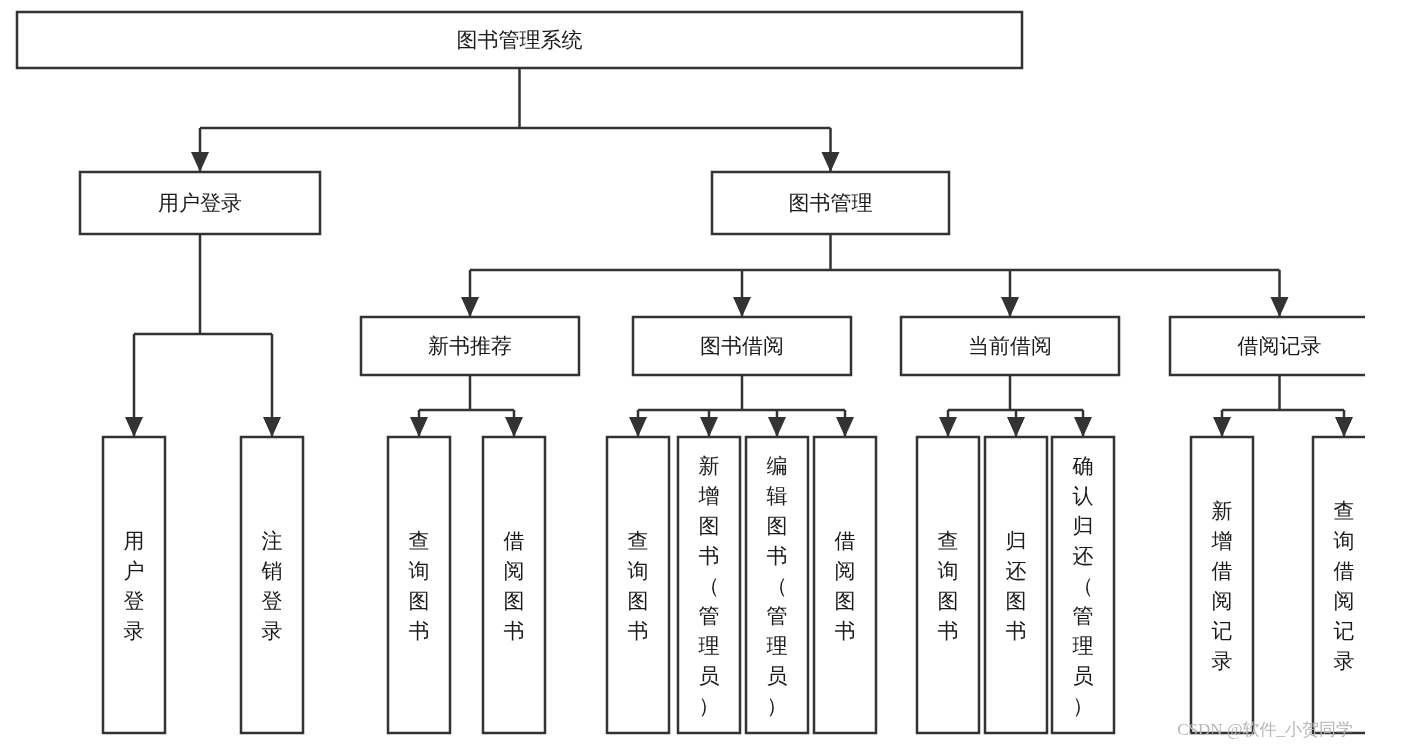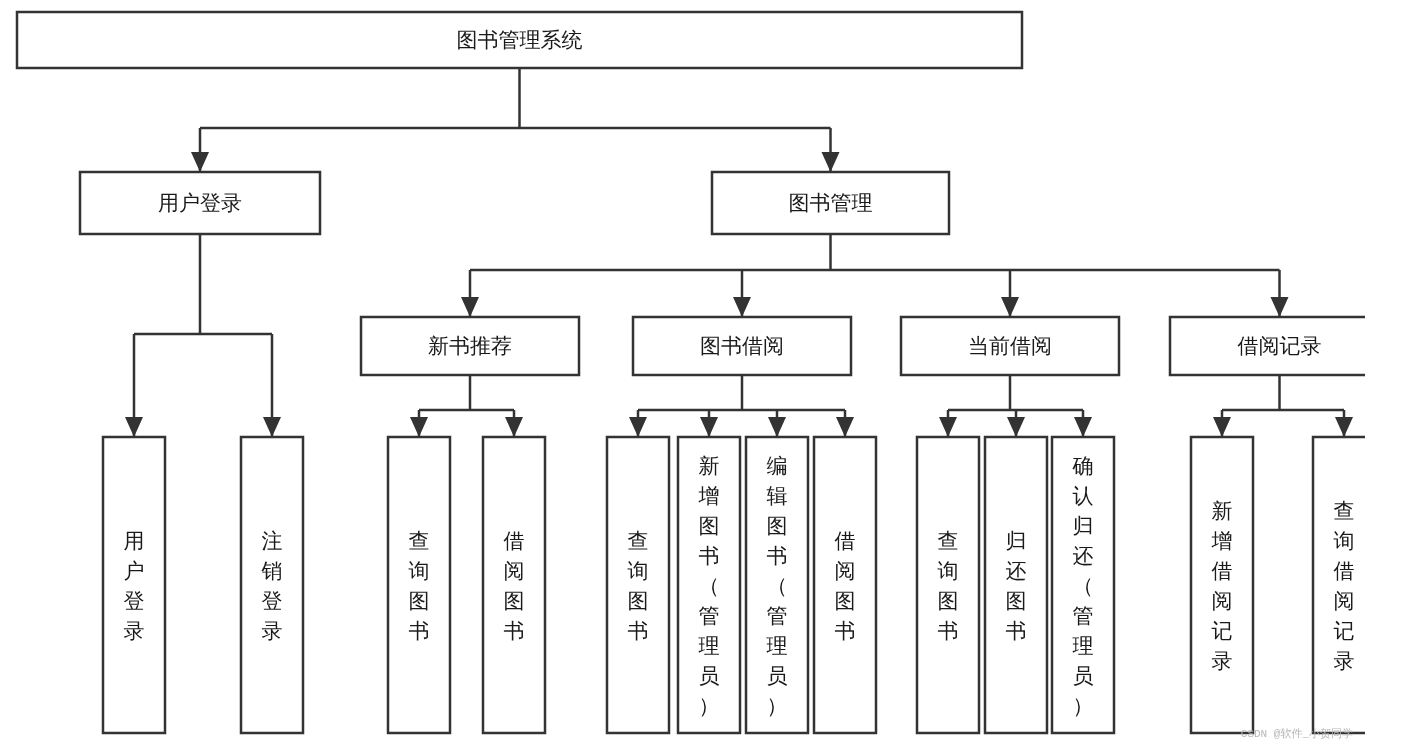--- a/index.html
+++ b/index.html
@@ -51,22 +51,22 @@
   .node-label-v {
     fill: #1a1a1a;
     font-family: "DejaVu Sans", "Liberation Sans", sans-serif;
     font-size: 21px;
     text-anchor: middle;
   }
   .watermark {
     position: absolute;
     right: 12px;
     bottom: 6px;
-    font-family: Liberation Mono, monospace;
-    font-size: 11px;
+    font-family: Liberation Serif, serif;
+    font-size: 17px;
     color: #b6b6b6;
     white-space: nowrap;
     user-select: none;
   }
 </style>
 </head>
 <body>
 
 <div id="diagram-root">
   <svg class="tree" viewBox="0 0 1405 747" xmlns="http://www.w3.org/2000/svg">

